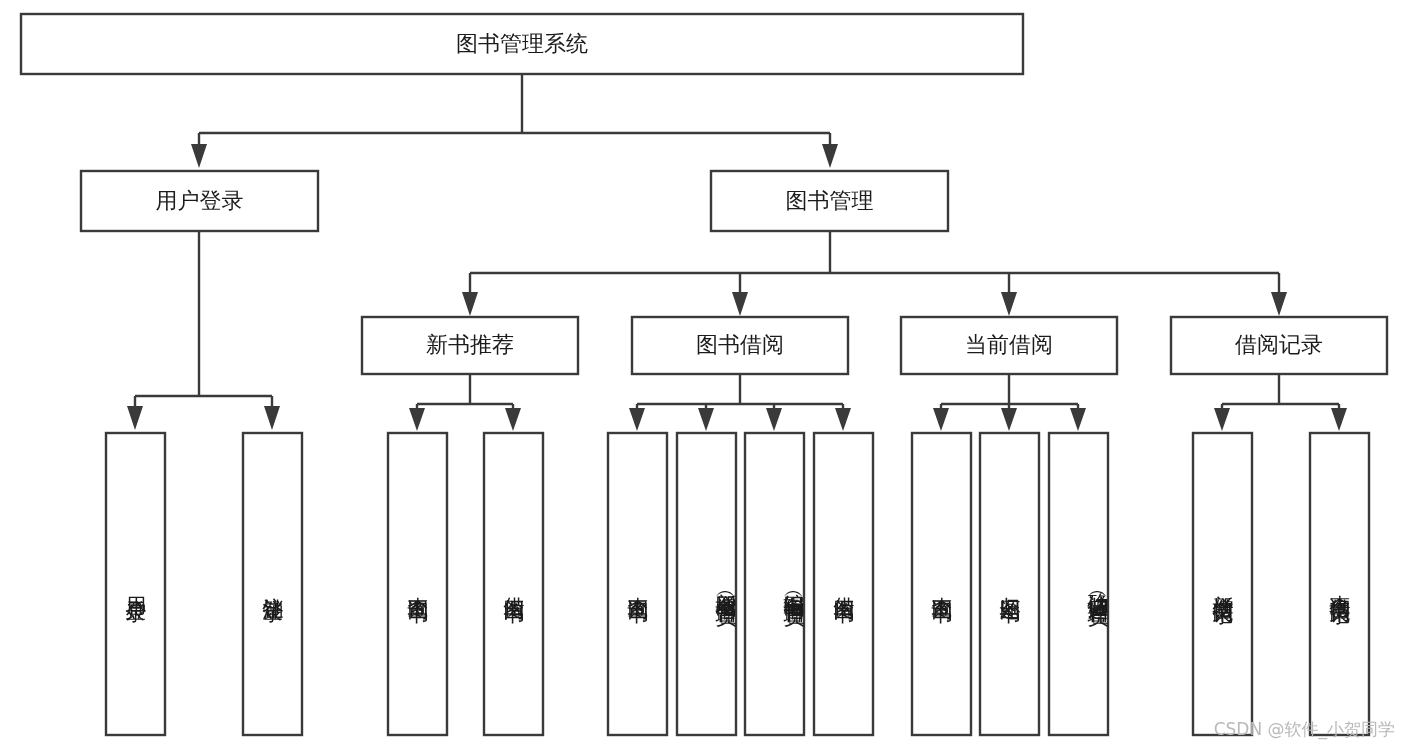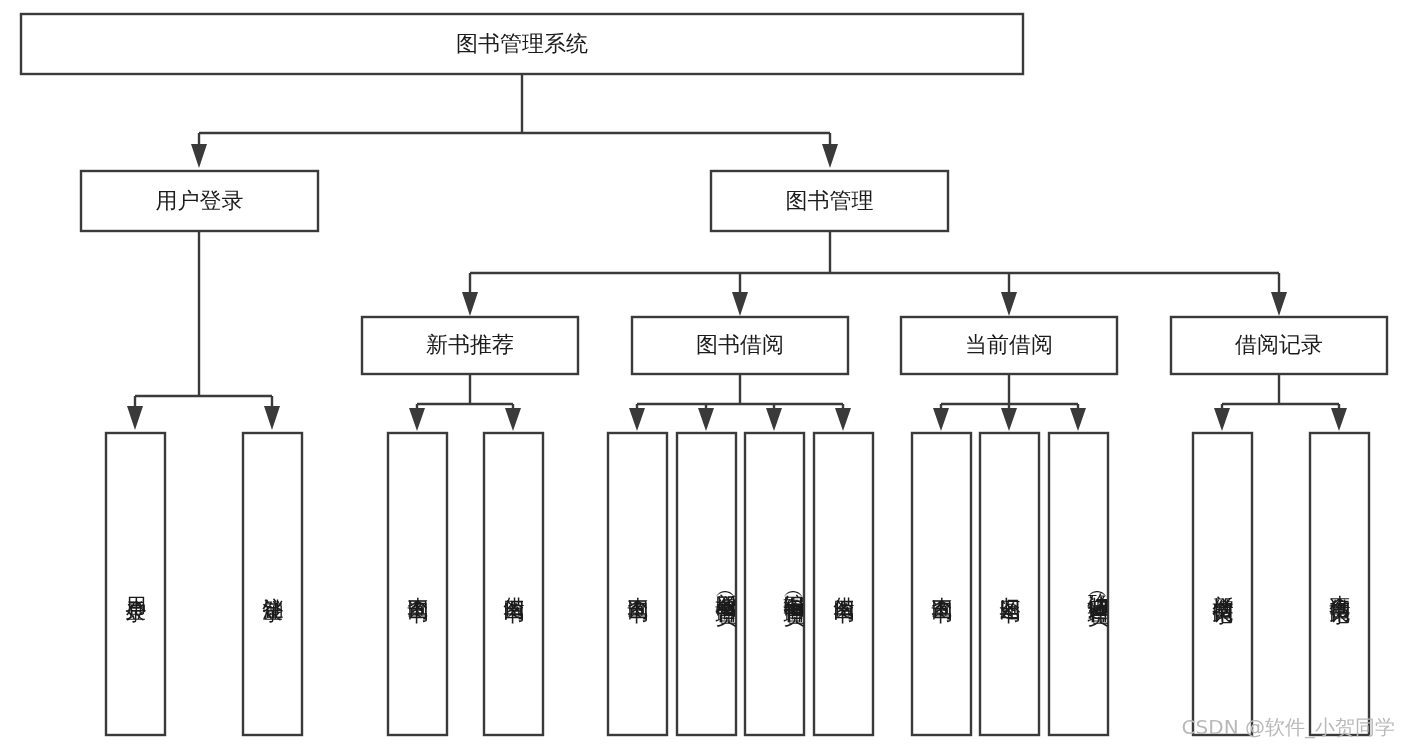--- a/index.html
+++ b/index.html
@@ -67,21 +67,21 @@
     white-space: nowrap;
     text-align: center;
     pointer-events: none;
     user-select: none;
   }
   .watermark {
     position: absolute;
     right: 10px;
     bottom: 6px;
     font-family: "DejaVu Sans", "Liberation Sans", sans-serif;
-    font-size: 20px;
+    font-size: 17px;
     color: #b9b9b9;
     white-space: nowrap;
     user-select: none;
   }
 </style>
 </head>
 <body>
 
 <div id="diagram-root">
 

